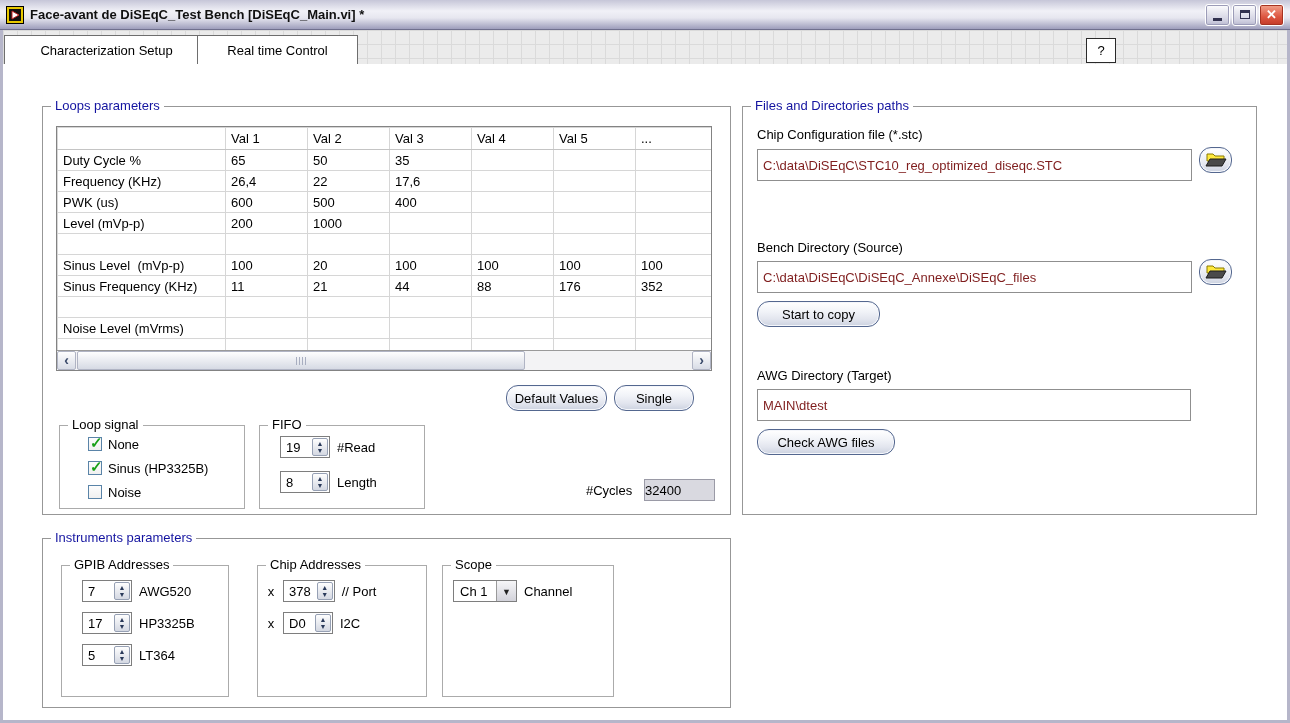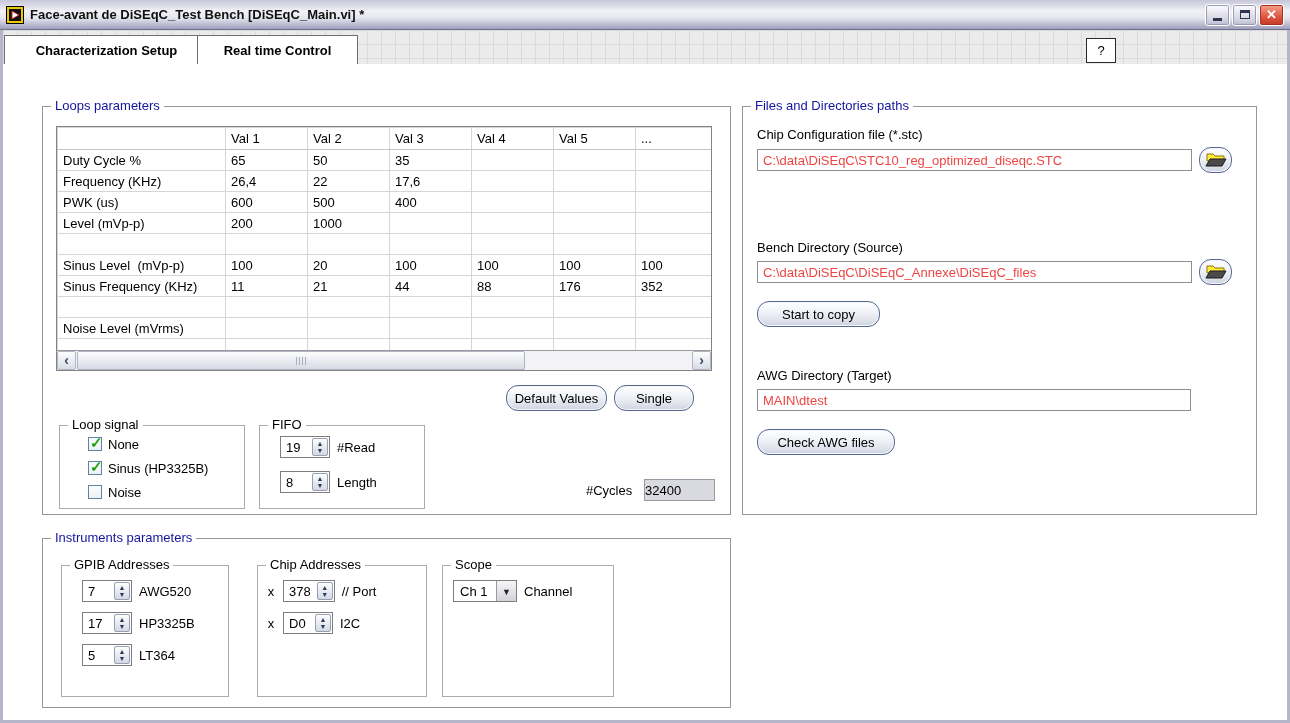--- a/index.html
+++ b/index.html
@@ -21,21 +21,21 @@
     color:#fff;font-weight:bold;font-size:13px;line-height:1}
   .g-min{display:block;width:9px;height:3px;background:#32324f;margin-top:10px}
   .g-max{display:block;width:10px;height:9px;border:1px solid #32324f;border-top:3px solid #32324f}
 
   
   .frame{position:absolute;left:0;top:30px;right:0;bottom:0;border:3px solid #b6b6ca;border-top:none;background:#fff}
   .tabstrip{position:absolute;left:0;top:0;right:0;height:34px;background-color:#ebebeb;
     background-image:linear-gradient(#dadada 1px,transparent 1px),linear-gradient(90deg,#dadada 1px,transparent 1px);
     background-size:14px 14px}
   .tab{position:absolute;top:5px;bottom:0;background:#fff;border:1px solid #6e6e6e;border-bottom:none;
-    font-weight:bold;font-size:13px;padding:7px 0 0;text-align:center}
+    font-weight:normal;font-size:13px;padding:7px 0 0;text-align:center}
   .tab.t1{left:1px;width:205px}
   .tab.t2{left:194px;width:161px}
   .helpbtn{position:absolute;left:1083px;top:8px;width:30px;height:25px;background:#fff;
     border:1px solid #2a2a2a;text-align:center;padding-top:4px;font-size:13px}
   .page{position:absolute;left:0;top:34px;right:0;bottom:0;background:#fff}
 
   
   .grp{position:absolute;border:1px solid #979797;box-shadow:1px 1px 0 rgba(255,255,255,.9)}
   .grp>.glabel{position:absolute;top:-9px;left:8px;background:#fff;padding:0 4px;color:#1414a0;white-space:nowrap}
   .grp.sub{border-color:#ababab}
@@ -76,22 +76,22 @@
     justify-content:center;line-height:7px;font-size:7px;color:#2a3a5a}
   .xpre{width:10px;text-align:center}
 
   
   .dd{display:inline-flex;height:22px;border:1px solid #7e7e7e;background:#fff}
   .dd .dtxt{padding:3px 6px 0;min-width:42px}
   .dd .darr{width:20px;border-left:1px solid #9a9a9a;background:linear-gradient(#f6f6f8,#d2d2da);
     text-align:center;font-size:9px;padding-top:6px;color:#222}
 
   
-  .txt{position:absolute;height:22px;border:1px solid #8f8f8f;background:#fff;
-    font:13px "Liberation Sans",sans-serif;padding:4px 5px;color:#ef4444;outline:none}
+  .txt{position:absolute;height:32px;border:1px solid #8f8f8f;background:#fff;
+    font:13px "Liberation Sans",sans-serif;padding:4px 5px;color:#7f1d1d;outline:none}
   .ind{position:absolute;border:1px solid #9a9aa6;background:#d9d9e0;padding:3px 0 0;font-size:13px}
   .lbl{position:absolute;white-space:nowrap}
 </style>
 </head>
 <body>
 
 <div class="window">
 
   <div class="titlebar">
     <svg class="vi-icon" viewBox="0 0 18 18">

